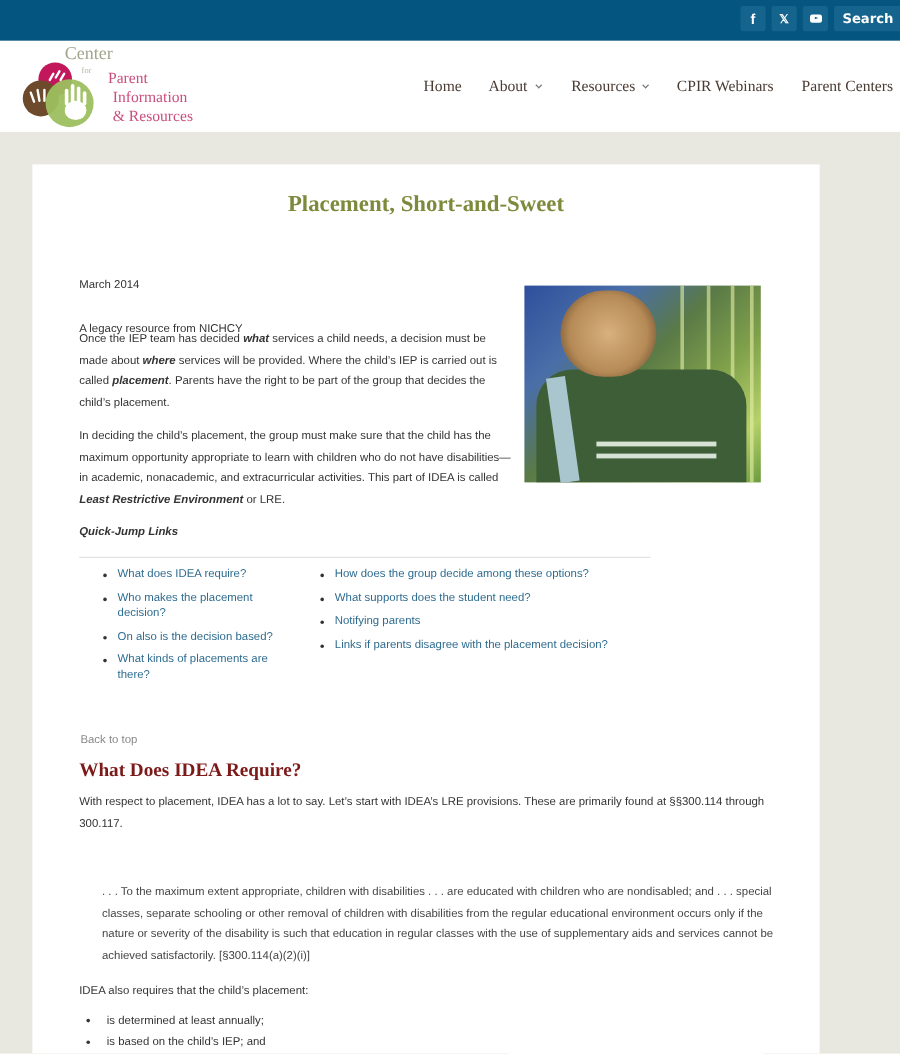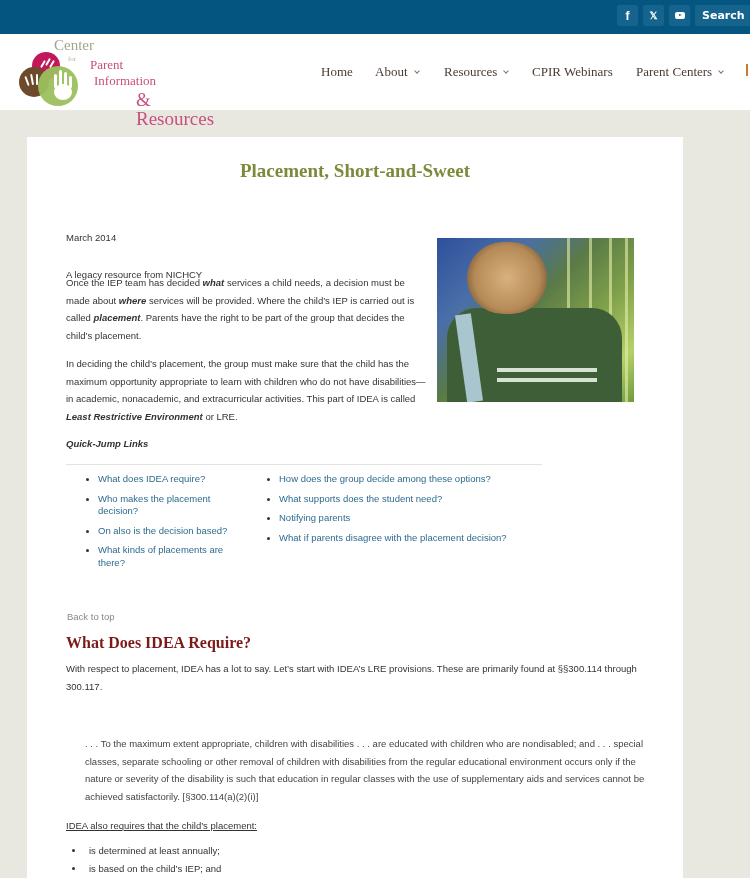--- a/index.html
+++ b/index.html
@@ -15,24 +15,24 @@
   .yt-glyph::after { content: ""; position: absolute; left: 4px; top: 2px; border-left: 3px solid #15648d; border-top: 1.5px solid transparent; border-bottom: 1.5px solid transparent; }
   .search-btn { position: absolute; left: 695px; top: 5px; width: 60px; height: 21px; background: #15648d; border-radius: 2px; color: #fff; font-size: 11px; font-weight: bold; padding-left: 7px; line-height: 21px; font-family: "DejaVu Sans", sans-serif; }
 
   .header { position: absolute; left: 0; top: 34px; width: 750px; height: 76px; background: #fff; }
   .logo { position: absolute; left: 18px; top: 2px; width: 170px; height: 72px; }
   .logo-text { position: absolute; font-family: "Liberation Serif", serif; line-height: 1; }
   .logo-center { left: 36px; top: 2px; color: #a0a58c; font-size: 15px; }
   .logo-for { left: 50px; top: 20px; color: #b4b69e; font-size: 7px; }
   .logo-parent { left: 72px; top: 22px; color: #c94f7e; font-size: 13px; }
   .logo-info { left: 76px; top: 38px; color: #c94f7e; font-size: 13px; }
-  .logo-res { left: 76px; top: 54px; color: #c94f7e; font-size: 19px; margin-left: 42px; }
+  .logo-res { left: 76px; top: 54px; color: #c94f7e; font-size: 13px; }
 
   .nav { position: absolute; top: 30px; left: 0; font-family: "Liberation Serif", serif; font-size: 13px; color: #4a3b33; }
-  .nav-item { position: absolute; white-space: nowrap; display: flex; align-items: center; }
+  .nav-item { position: absolute; white-space: nowrap; display: flex; align-items: center; margin-left: 32px; }
   .chev { display: inline-block; width: 4px; height: 4px; border-right: 1px solid #777; border-bottom: 1px solid #777; transform: rotate(45deg); margin-left: 7px; margin-top: -3px; }
 
   .card { position: absolute; left: 27px; top: 137px; width: 656px; height: 741px; background: #fff; }
   .title { position: absolute; left: 0; top: 23px; width: 656px; text-align: center; font-family: "Liberation Serif", serif; font-size: 19px; color: #7d8a3c; }
   .date { position: absolute; left: 0; top: 57px; width: 656px; text-align: center; font-size: 10px; color: #333; }
 
   .txt { position: absolute; font-size: 9.5px; line-height: 17.5px; color: #333; }
   .photo { position: absolute; left: 410px; top: 101px; width: 197px; height: 164px; background: linear-gradient(135deg, #2e4f9c 0%, #4a6fa8 25%, #5a7a47 45%, #7fa04a 65%, #b6d16a 85%, #6c9a3e 100%); overflow: hidden; }
   .photo .face { position: absolute; left: 30px; top: 4px; width: 80px; height: 72px; border-radius: 40px; background: radial-gradient(circle at 50% 50%, #d8b17e 0%, #b58a56 60%, #4e3520 100%); }
   .photo .shirt { position: absolute; left: 10px; top: 70px; width: 175px; height: 94px; background: #3d5e36; border-radius: 30px 30px 0 0; }
@@ -147,29 +147,29 @@
   <ul class="qj-list" style="left:57px;top:336px;width:150px;">
     <li>What does IDEA require?</li>
     <li>Who makes the placement decision?</li>
     <li>On also is the decision based?</li>
     <li>What kinds of placements are there?</li>
   </ul>
   <ul class="qj-list" style="left:238px;top:336px;width:280px;">
     <li>How does the group decide among these options?</li>
     <li>What supports does the student need?</li>
     <li>Notifying parents</li>
-    <li>What if parents disagree with the placement decision?</li>
+    <li>Links if parents disagree with the placement decision?</li>
   </ul>
 
   <a class="back">Back to top</a>
   <h2 class="h2">What Does IDEA Require?</h2>
 
   <p class="txt" style="left:39px;top:523px;width:590px;">With respect to placement, IDEA has a lot to say. Let’s start with IDEA’s LRE provisions. These are primarily found at §§300.114 through 300.117.</p>
 
   <p class="txt" style="left:58px;top:598px;width:560px;color:#444;">. . . To the maximum extent appropriate, children with disabilities . . . are educated with children who are nondisabled; and . . . special classes, separate schooling or other removal of children with disabilities from the regular educational environment occurs only if the nature or severity of the disability is such that education in regular classes with the use of supplementary aids and services cannot be achieved satisfactorily. [§300.114(a)(2)(i)]</p>
 
-  <p class="txt" style="left:39px;top:680px;text-decoration:underline;">IDEA also requires that the child’s placement:</p>
+  <p class="txt" style="left:39px;top:680px;">IDEA also requires that the child’s placement:</p>
 
   <ul class="bul" style="top:705px;">
     <li>is determined at least annually;</li>
     <li>is based on the child’s IEP; and</li>
   </ul>
 </main>
 
 </body></html>

